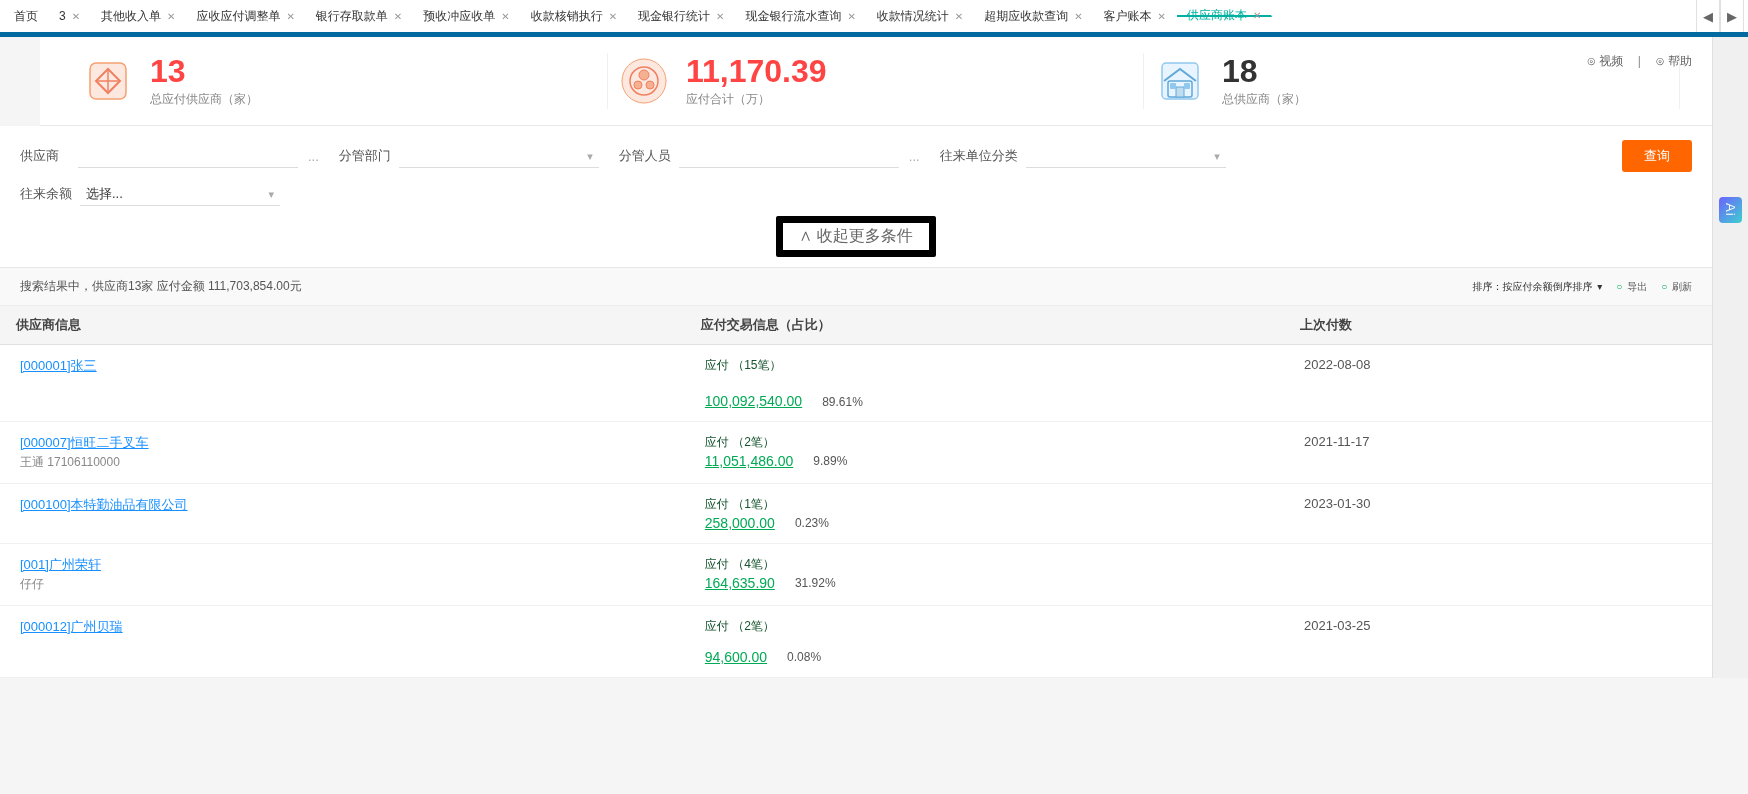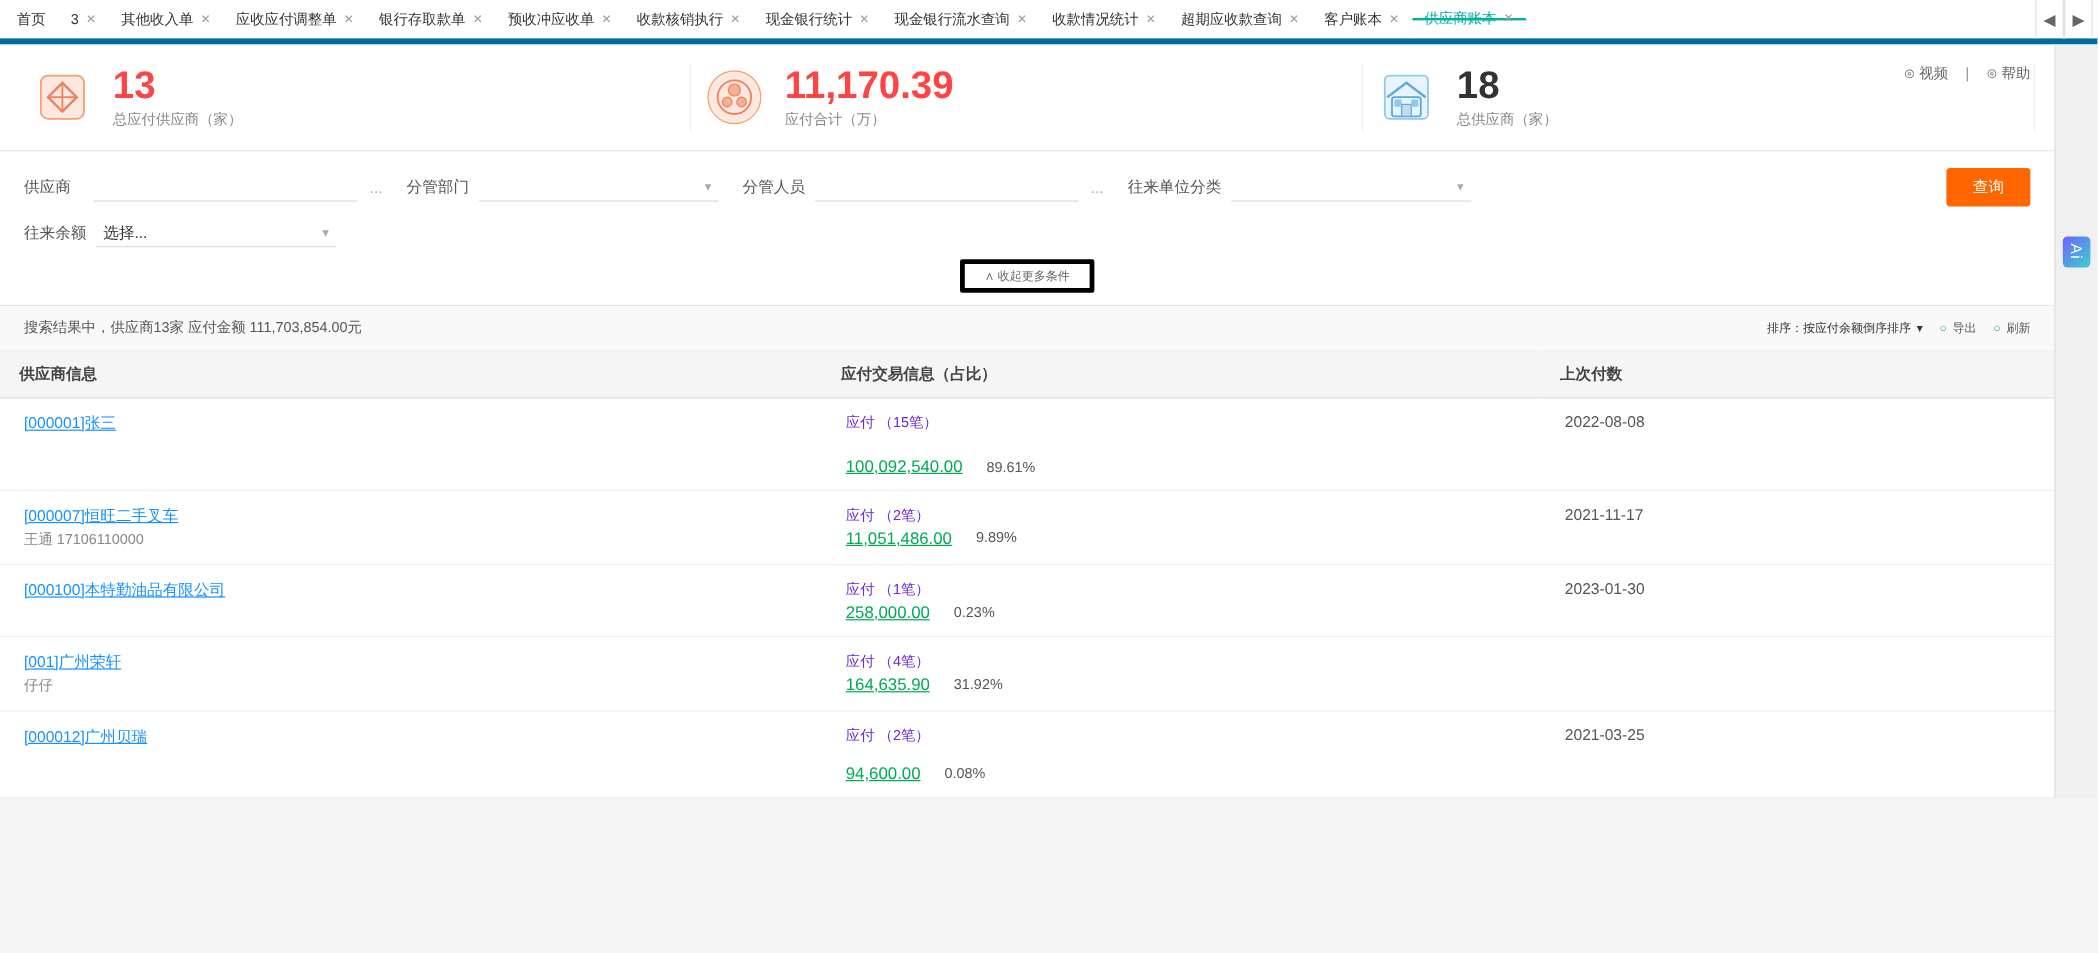--- a/index.html
+++ b/index.html
@@ -46,23 +46,24 @@
       cursor: pointer;
       color: #666;
       border: 1px solid #e0e0e0;
     }
 
     
     .stats-bar {
       display: flex;
       background: #fff;
       border-bottom: 1px solid #e8e8e8;
-      padding: 16px 16px;
+      padding: 16px 32px;
       align-items: center;
       position: relative;
+      margin-left: 40px;
     }
     .stat-block {
       display: flex;
       align-items: center;
       flex: 1;
       border-right: 1px solid #f0f0f0;
       padding: 0 24px 0 8px;
     }
     .stat-block:last-of-type { border-right: none; }
     .stat-icon {
@@ -181,25 +182,25 @@
       font-size: 13px;
       margin-left: auto;
     }
     .collapse-bar {
       display: flex;
       justify-content: center;
       margin-top: 4px;
     }
     .collapse-btn {
       background: none;
-      border: 4px solid #000000;
+      border: 7px solid #000000;
       padding: 3px 16px;
       border-radius: 2px;
       cursor: pointer;
-      font-size: 10px;
+      font-size: 16px;
       color: #666;
       display: flex;
       align-items: center;
       gap: 4px;
     }
 
     
     .results-header {
       background: #f9f9f9;
       padding: 10px 20px;
@@ -246,21 +247,21 @@
     .supplier-link {
       color: #1890ff;
       text-decoration: underline;
       cursor: pointer;
     }
     .supplier-sub {
       font-size: 12px;
       color: #888;
       margin-top: 2px;
     }
-    .amount-label { font-size: 12px; color: #6d28d9; }
+    .amount-label { font-size: 12px; color: #14532d; }
     .amount-value {
       color: #00aa55;
       font-size: 14px;
       font-weight: 500;
       text-decoration: underline;
       cursor: pointer;
     }
     .percent { color: #555; font-size: 12px; margin-left: 20px; }
     .date-val { color: #555; font-size: 13px; }
 

